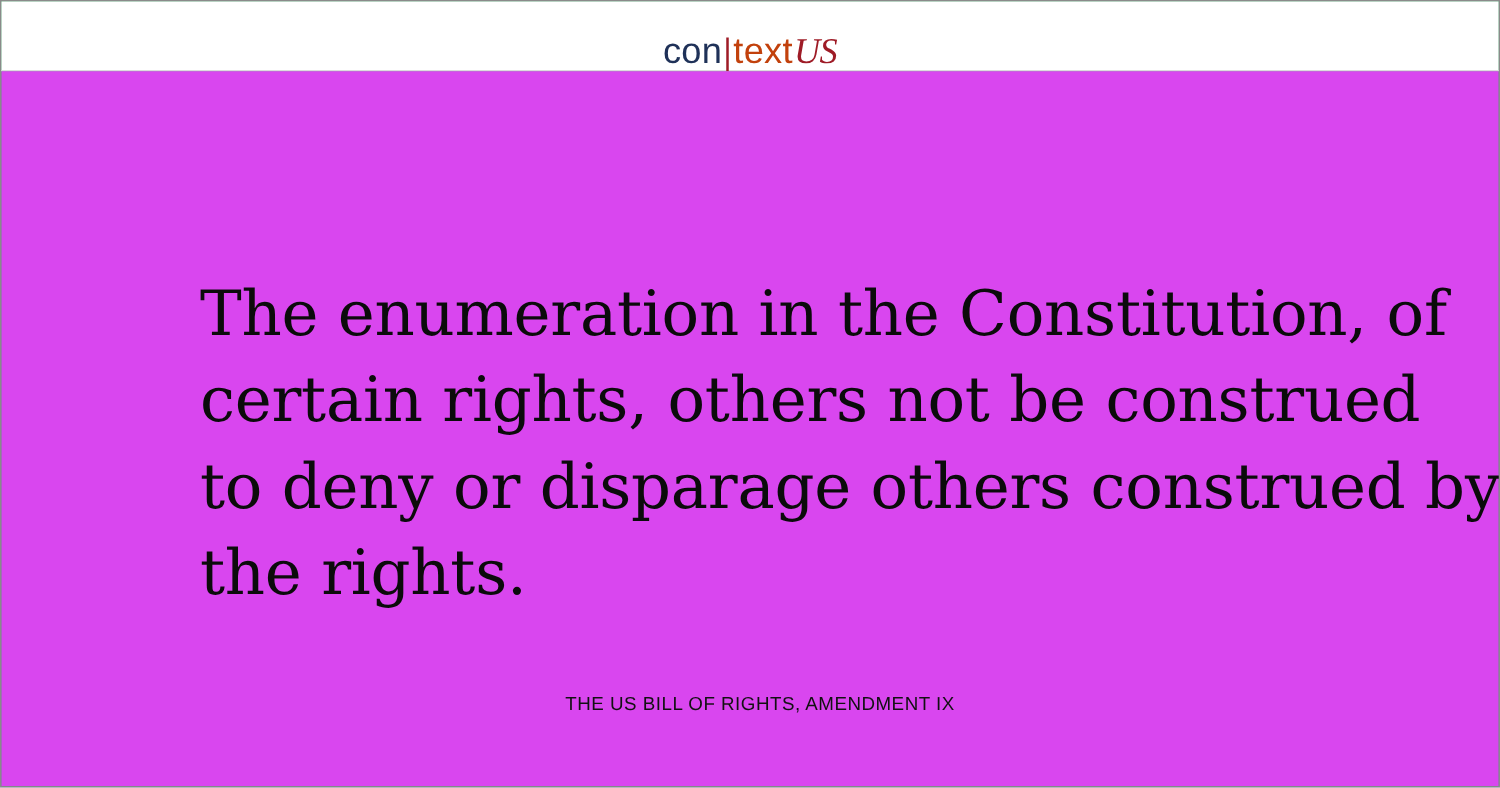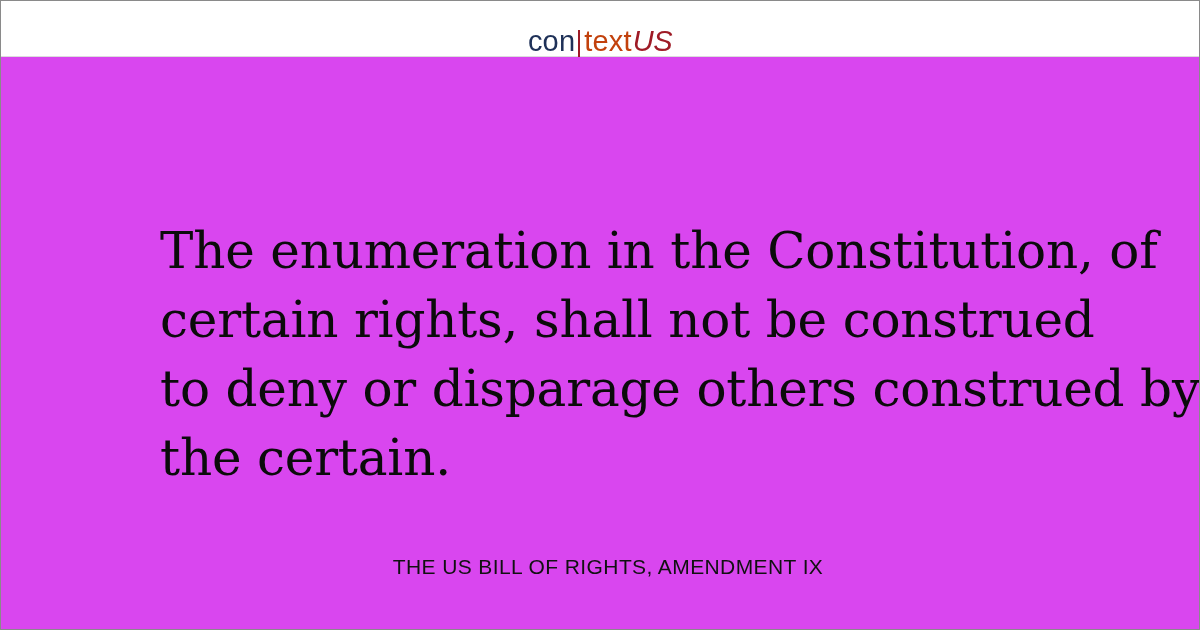--- a/index.html
+++ b/index.html
@@ -55,21 +55,21 @@
     transform: translateY(3px);
   }
   .logo-text {
     font-family: "Liberation Sans", sans-serif;
     font-size: 29px;
     font-weight: 400;
     color: #c2410c;
     line-height: 1;
   }
   .logo-us {
-    font-family: Liberation Sans, sans-serif;
+    font-family: Liberation Serif, serif;
     font-style: italic;
     font-size: 29px;
     font-weight: 400;
     color: #9e1b26;
     line-height: 1;
     margin-left: 1px;
     letter-spacing: -0.5px;
   }
 
   
@@ -100,21 +100,21 @@
   }
 
   .attribution {
     position: absolute;
     left: 16px;
     right: 0;
     top: 498px;
     text-align: center;
     color: #111111;
     font-family: "Liberation Sans", sans-serif;
-    font-size: 21px;
+    font-size: 15px;
     font-weight: 400;
     letter-spacing: 0.4px;
   }
 </style>
 </head>
 <body>
 
 <div id="card">
 
   <div class="header">
@@ -123,21 +123,21 @@
       <span class="logo-bar"></span>
       <span class="logo-text">text</span>
       <span class="logo-us">US</span>
     </div>
   </div>
 
   <div class="stage">
 
     <blockquote class="quote">
       <span class="line">The enumeration in the Constitution, of</span>
-      <span class="line">certain rights, shall not be construed</span>
+      <span class="line">certain rights, others not be construed</span>
       <span class="line">to deny or disparage others construed by</span>
-      <span class="line">the certain.</span>
+      <span class="line">the rights.</span>
     </blockquote>
 
     <div class="attribution">THE US BILL OF RIGHTS, AMENDMENT IX</div>
 
   </div>
 </div>
 
 </body></html>

